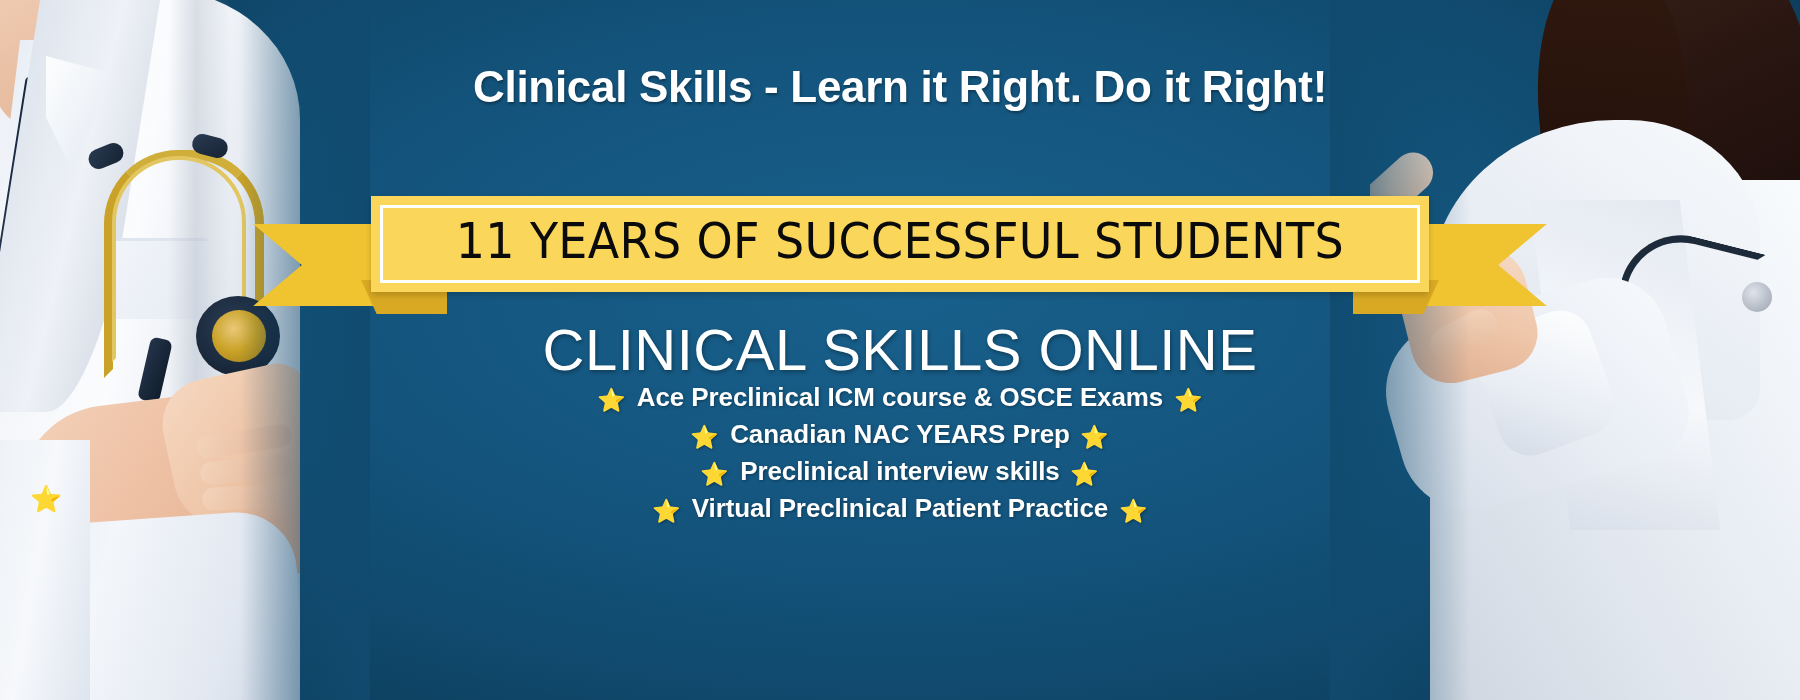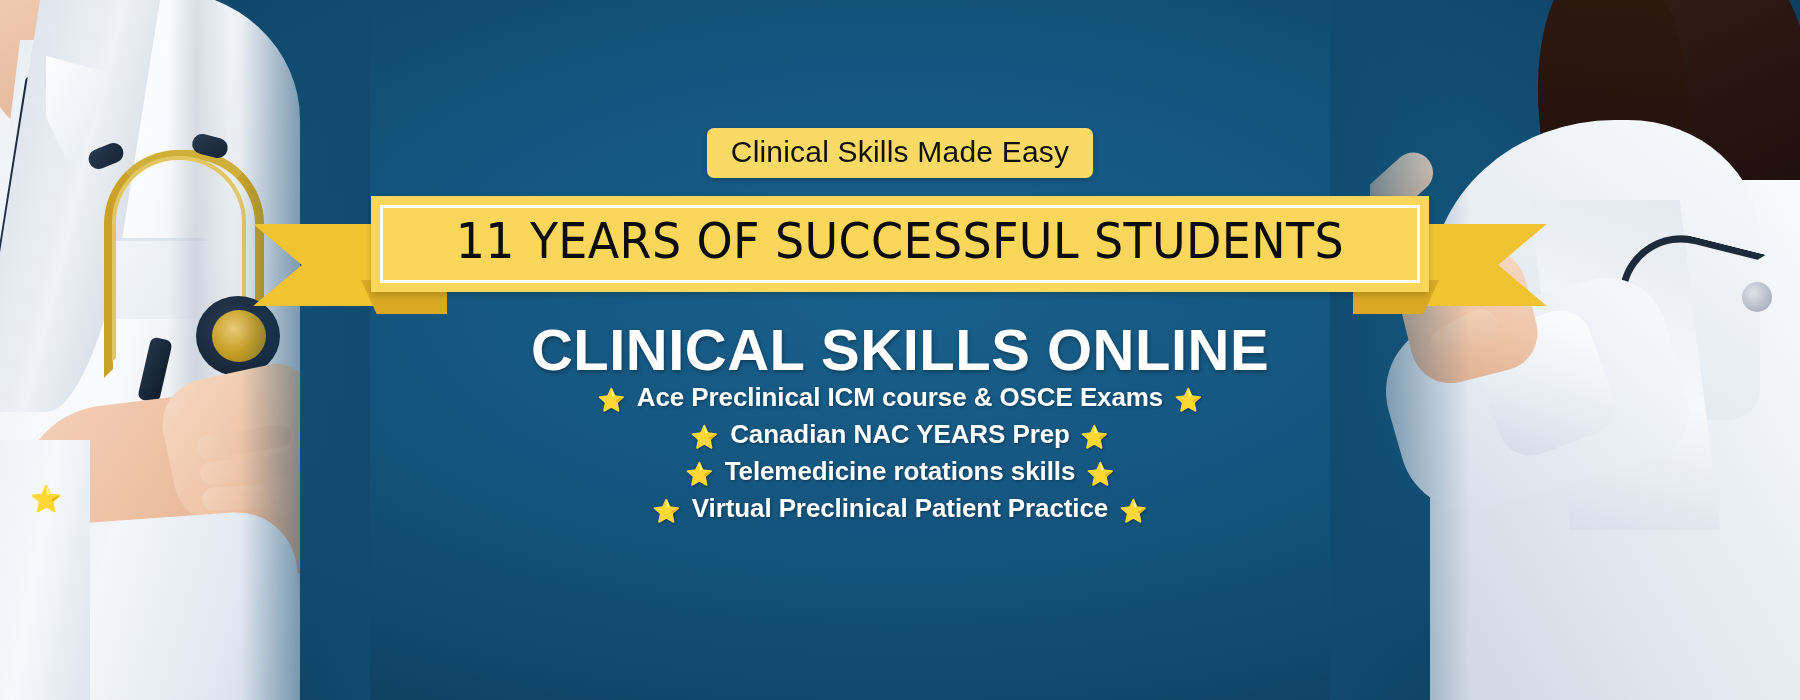--- a/index.html
+++ b/index.html
@@ -148,21 +148,21 @@
   .rib-main{position:relative;background:#fad75a;padding:9px;box-shadow:0 3px 6px rgba(0,0,0,.18);}
   .rib-inner{border:3px solid #ffffff;padding:4px 34px 10px;}
   .rib-text{
     font-size:50px;font-weight:500;color:#0b0b0b;letter-spacing:.4px;white-space:nowrap;
     font-family:"DejaVu Sans","Liberation Sans",sans-serif;
     transform:scaleX(.92);transform-origin:center;
   }
 
   .main-title{
     position:absolute;left:0;right:0;top:316px;
-    font-size:58px;font-weight:bold;color:#ffffff;letter-spacing:.5px;
+    font-size:58px;font-weight:normal;color:#ffffff;letter-spacing:.5px;
     text-shadow:1px 2px 4px rgba(0,0,0,.35);
   }
 
   .bullets{position:absolute;left:0;right:0;top:382px;text-align:center;}
   .bullet{
     display:block;margin:0 auto 5px;color:#ffffff;
     font-size:26px;font-weight:bold;letter-spacing:-.1px;
     text-shadow:1px 1px 3px rgba(0,0,0,.35);
     white-space:nowrap;
   }
@@ -218,24 +218,22 @@
     <div class="pr-thumb"></div>
     <div class="pr-index"></div>
 
   </div>
 
   <div class="edge-fade-l"></div>
   <div class="edge-fade-r"></div>
 
   <div class="content">
 
-
-    <div class="badge-wrap">
-      <span class="badge">Clinical Skills Made Easy</span>
-    </div>
+    <div class="headline">Clinical Skills - Learn it Right. Do it Right!</div>
+
 
     <div class="ribbon-wrap">
       <div class="ribbon">
         <div class="rib-tail rib-tail-l"></div>
         <div class="rib-tail rib-tail-r"></div>
         <div class="rib-fold-l"></div>
         <div class="rib-fold-r"></div>
         <div class="rib-main">
           <div class="rib-inner">
             <div class="rib-text">11 YEARS OF SUCCESSFUL STUDENTS</div>
@@ -247,21 +245,21 @@
     <div class="main-title">CLINICAL SKILLS ONLINE</div>
 
     <div class="bullets">
       <div class="bullet">
         <span class="star star-l">⭐</span><span class="txt">Ace Preclinical ICM course &amp; OSCE Exams</span><span class="star star-r">⭐</span>
       </div>
       <div class="bullet">
         <span class="star star-l">⭐</span><span class="txt">Canadian NAC YEARS Prep</span><span class="star star-r">⭐</span>
       </div>
       <div class="bullet">
-        <span class="star star-l">⭐</span><span class="txt">Telemedicine rotations skills</span><span class="star star-r">⭐</span>
+        <span class="star star-l">⭐</span><span class="txt">Preclinical interview skills</span><span class="star star-r">⭐</span>
       </div>
       <div class="bullet">
         <span class="star star-l">⭐</span><span class="txt">Virtual Preclinical Patient Practice</span><span class="star star-r">⭐</span>
       </div>
     </div>
 
   </div>
 </div>
 
 </body></html>

